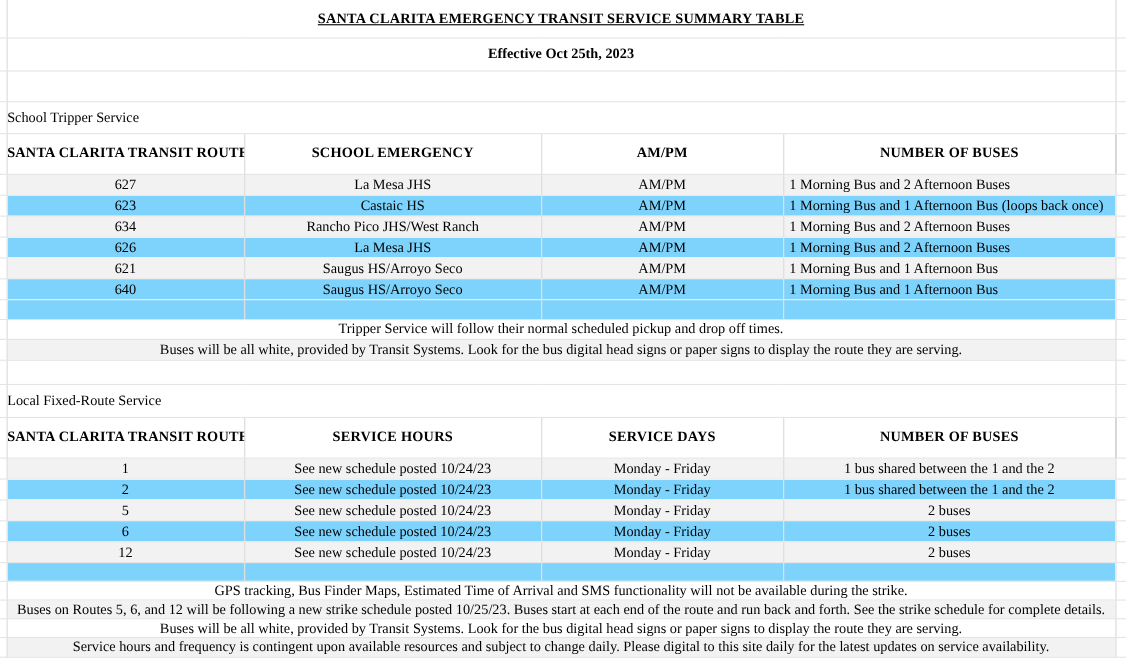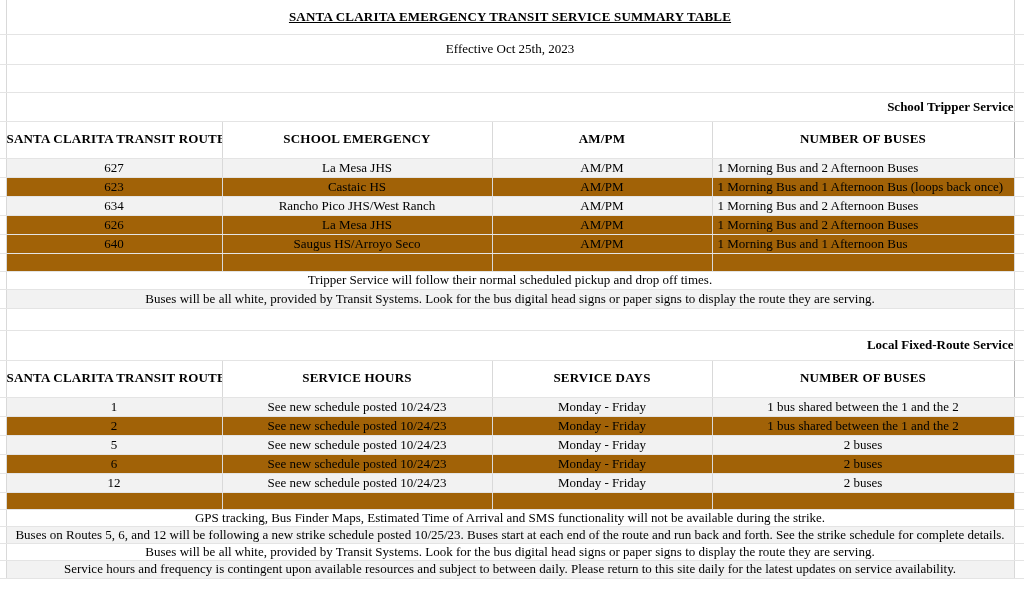--- a/index.html
+++ b/index.html
@@ -50,30 +50,30 @@
     font-size: 21px;
     font-weight: bold;
     letter-spacing: 0.2px;
     border-right: none;
     border-bottom: 1px solid #e4e4e4;
     text-decoration: underline;
   }
   .doc-subtitle {
     text-align: center;
     font-size: 14.5px;
-    font-weight: normal;
+    font-weight: bold;
     border-right: none;
     border-bottom: 1px solid #e4e4e4;
   }
 
   
   .section-title {
-    text-align: right;
+    text-align: left;
     font-size: 20px;
-    font-weight: bold;
+    font-weight: normal;
     border-right: none;
     border-bottom: none;
   }
 
   
   .th {
     text-align: center;
     font-size: 12.5px;
     font-weight: bold;
     font-variant: small-caps;
@@ -89,21 +89,21 @@
   
   .dc {
     text-align: center;
     font-size: 13px;
     padding: 1px 4px;
     border-right: 1px solid #d2d2d2;
     border-bottom: 1px solid #ececec;
   }
   .dc.left { text-align: left; padding-left: 5px; }
   .alt { background: #f2f2f2; }
-  .wht { background: #a16207; }
+  .wht { background: #7dd3fc; }
 
   
   .note {
     text-align: center;
     font-size: 12.5px;
     padding: 0 0 0 4px;
     border-right: none;
     border-bottom: 1px solid #e0e0e0;
     white-space: nowrap;
   }
@@ -186,20 +186,28 @@
     <tr style="height:19px">
       <td class="gutter-l"></td>
       <td class="dc wht">626</td>
       <td class="dc wht">La Mesa JHS</td>
       <td class="dc wht">AM/PM</td>
       <td class="dc left wht">1 Morning Bus and 2 Afternoon Buses</td>
       <td class="gutter-r"></td>
     </tr>
     <tr style="height:19px">
       <td class="gutter-l"></td>
+      <td class="dc alt">621</td>
+      <td class="dc alt">Saugus HS/Arroyo Seco</td>
+      <td class="dc alt">AM/PM</td>
+      <td class="dc left alt">1 Morning Bus and 1 Afternoon Bus</td>
+      <td class="gutter-r"></td>
+    </tr>
+    <tr style="height:19px">
+      <td class="gutter-l"></td>
       <td class="dc wht">640</td>
       <td class="dc wht">Saugus HS/Arroyo Seco</td>
       <td class="dc wht">AM/PM</td>
       <td class="dc left wht">1 Morning Bus and 1 Afternoon Bus</td>
       <td class="gutter-r"></td>
     </tr>
 
     <tr style="height:18px">
       <td class="gutter-l"></td>
       <td class="dc wht"></td>
@@ -301,19 +309,19 @@
       <td class="note alt" colspan="4">Buses on Routes 5, 6, and 12 will be following a new strike schedule posted 10/25/23. Buses start at each end of the route and run back and forth. See the strike schedule for complete details.</td>
       <td class="gutter-r"></td>
     </tr>
     <tr style="height:17px">
       <td class="gutter-l"></td>
       <td class="note" colspan="4">Buses will be all white, provided by Transit Systems. Look for the bus digital head signs or paper signs to display the route they are serving.</td>
       <td class="gutter-r"></td>
     </tr>
     <tr style="height:18px">
       <td class="gutter-l"></td>
-      <td class="note alt" colspan="4">Service hours and frequency is contingent upon available resources and subject to between daily. Please return to this site daily for the latest updates on service availability.</td>
+      <td class="note alt" colspan="4">Service hours and frequency is contingent upon available resources and subject to change daily. Please digital to this site daily for the latest updates on service availability.</td>
       <td class="gutter-r"></td>
     </tr>
 
   </tbody>
 </table>
 </div>
 
 </body></html>

